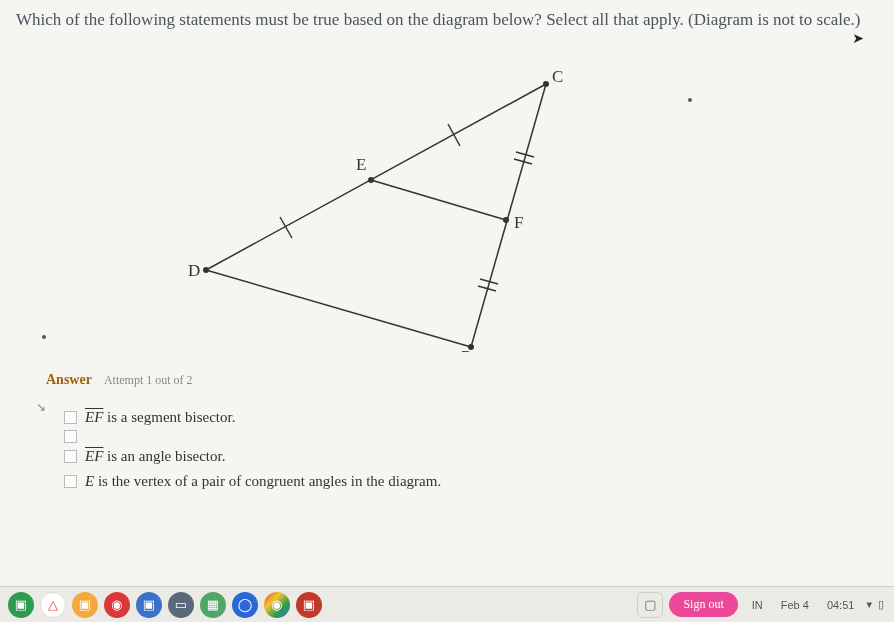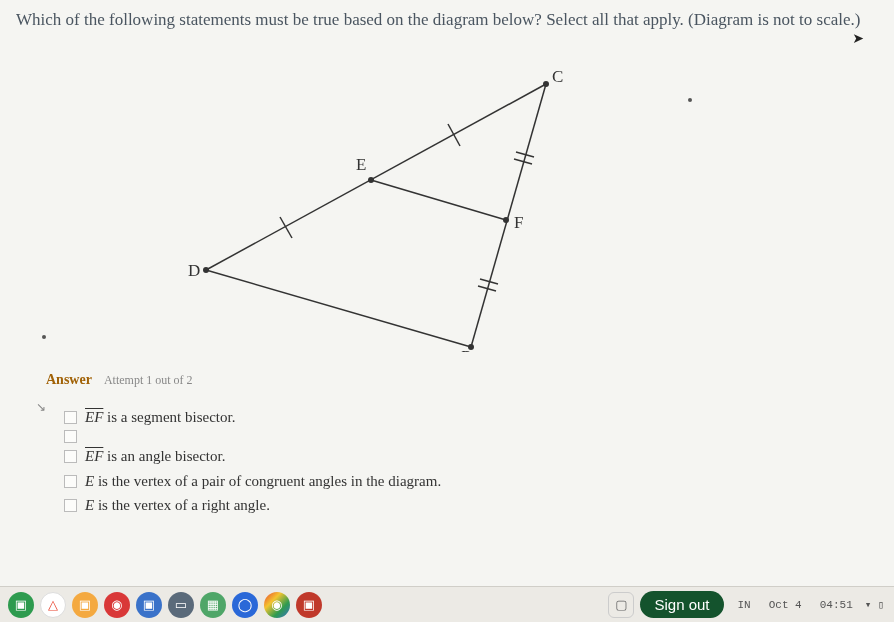--- a/index.html
+++ b/index.html
@@ -88,31 +88,31 @@
       border-radius: 50%;
       display: flex;
       align-items: center;
       justify-content: center;
       font-size: 13px;
       color: #fff;
       flex-shrink: 0;
     }
     .tb-spacer { flex: 1; }
     .signout {
-      background: #14532d;
+      background: #ec4899;
       color: #fff;
-      font-size: 15px;
-      font-family: Liberation Sans, sans-serif;
+      font-size: 12px;
+      font-family: Liberation Serif, serif;
       padding: 5px 14px;
       border-radius: 14px;
       font-weight: 500;
     }
     .tb-text {
       font-size: 11px;
-      font-family: Liberation Mono, monospace;
+      font-family: Liberation Sans, sans-serif;
       color: #555;
       padding: 0 8px;
     }
     .tb-right {
       display: flex;
       align-items: center;
       gap: 2px;
     }
     .cursor {
       position: absolute;
@@ -191,24 +191,20 @@
       <span class="checkbox"></span>
     </div>
     <div class="option">
       <span class="checkbox"></span>
       <span><span class="seg">EF</span><span> is an angle bisector.</span></span>
     </div>
     <div class="option">
       <span class="checkbox"></span>
       <span><span class="mi">E</span><span> is the vertex of a pair of congruent angles in the diagram.</span></span>
     </div>
-    <div class="option">
-      <span class="checkbox"></span>
-      <span><span class="mi">E</span><span> is the vertex of a right angle.</span></span>
-    </div>
   </div>
 </div>
 
 <span class="cursor">➤</span>
 <span class="dot" style="left:42px; top:335px"></span>
 <span class="dot" style="left:688px; top:98px"></span>
 
 <div class="taskbar">
   <div class="tb-icon" style="background:#2e9b4f">▣</div>
   <div class="tb-icon" style="background:#fff;color:#e8432e;border:1px solid #ddd">△</div>
@@ -218,18 +214,18 @@
   <div class="tb-icon" style="background:#5a6a7a">▭</div>
   <div class="tb-icon" style="background:#4fa668">▦</div>
   <div class="tb-icon" style="background:#2a68d8">◯</div>
   <div class="tb-icon" style="background:linear-gradient(135deg,#e8432e,#f4c430,#2e9b4f,#3a72c9)">◉</div>
   <div class="tb-icon" style="background:#c0392b">▣</div>
   <div class="tb-spacer"></div>
   <div class="tb-icon" style="background:transparent;color:#666;border:1px solid #ccc;border-radius:6px">▢</div>
   <div class="signout">Sign out</div>
   <div class="tb-right">
     <span class="tb-text">IN</span>
-    <span class="tb-text">Oct 4</span>
+    <span class="tb-text">Feb 4</span>
     <span class="tb-text">04:51</span>
     <span class="tb-text" style="padding:0 2px">▾</span>
     <span class="tb-text" style="padding:0 2px">▯</span>
   </div>
 </div>
 
 </body></html>

